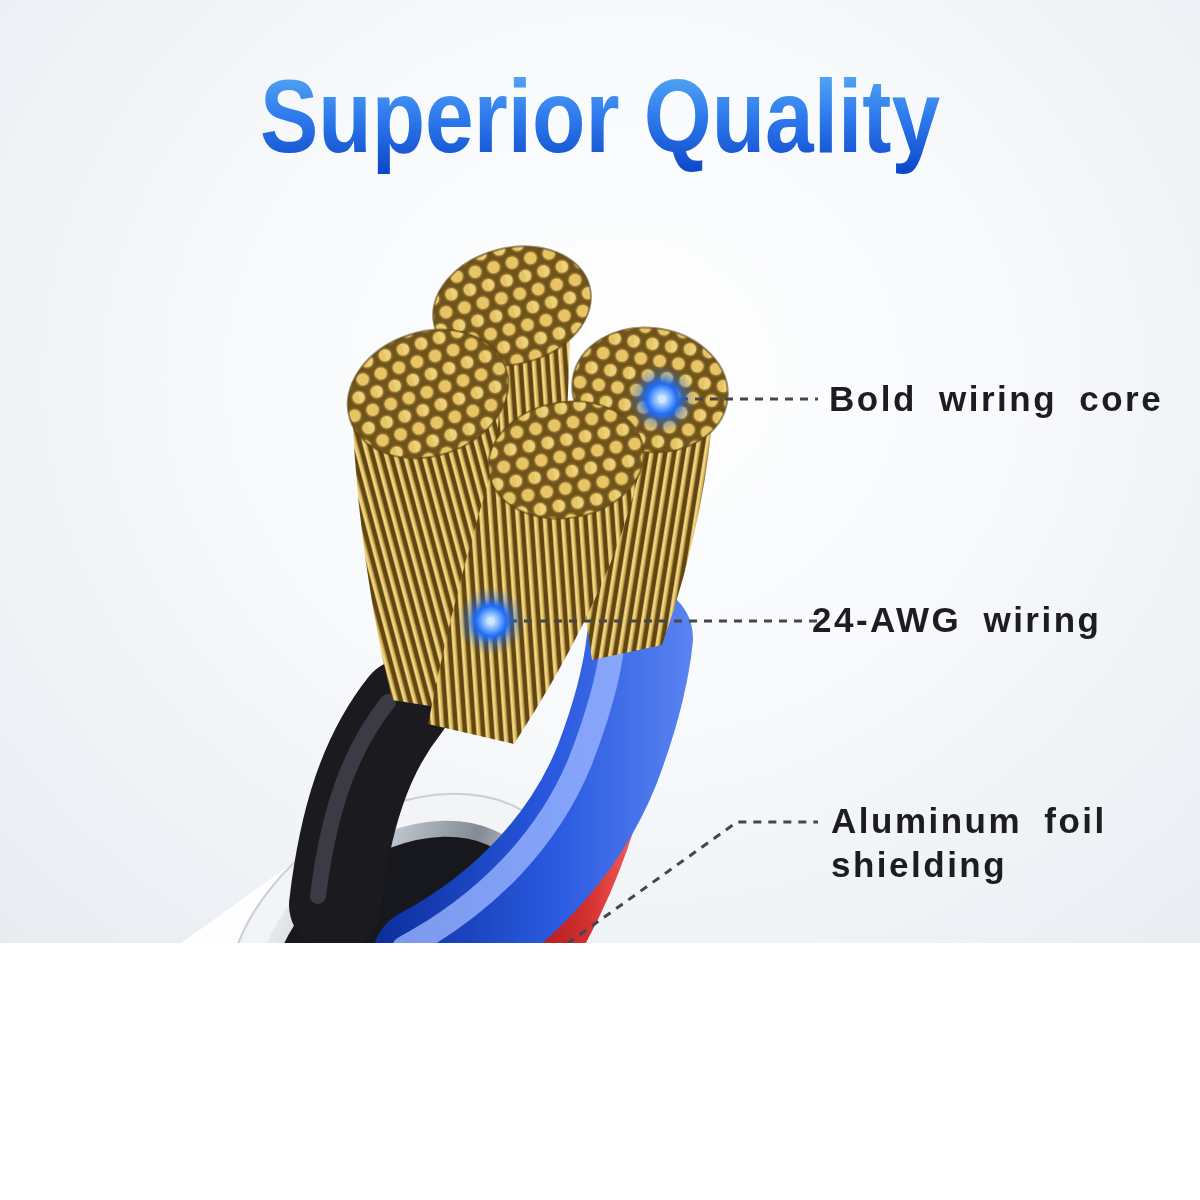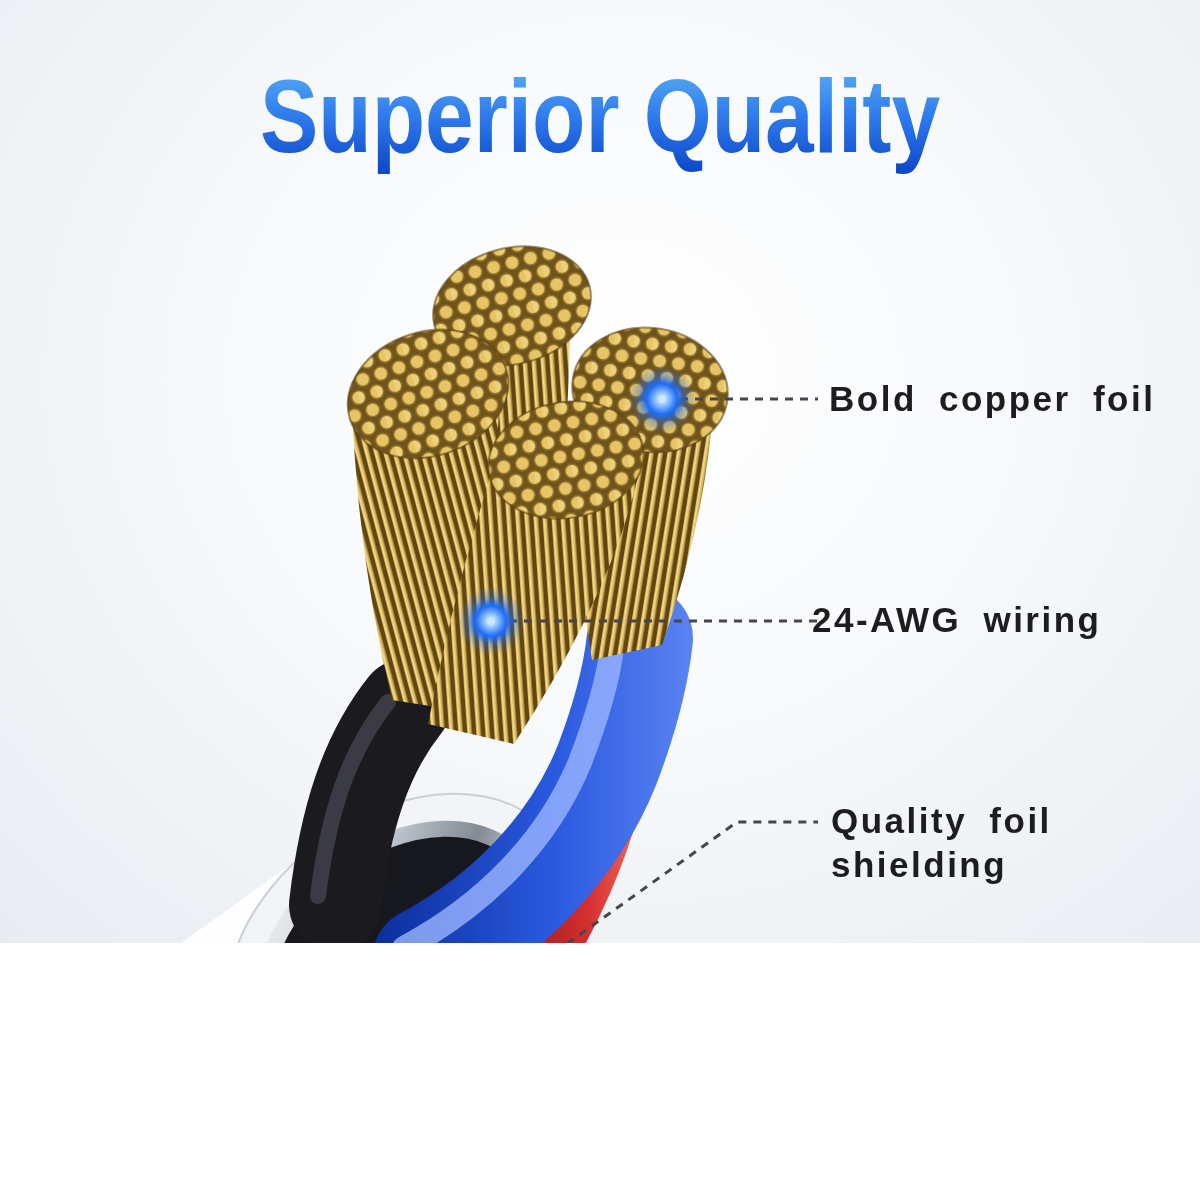--- a/index.html
+++ b/index.html
@@ -156,17 +156,17 @@
       <circle cx="529" cy="970" r="4" fill="#cfe6ff"></circle>
     </g>
 
     <g>
       <path class="dash" d="M 190 1059 H 818"></path>
       <circle cx="171" cy="1059" r="34" fill="url(#glow)"></circle>
       <circle cx="171" cy="1059" r="4" fill="#cfe6ff"></circle>
     </g>
   </svg>
 
-  <div id="lbl-copper" class="callout-label">Bold copper foil</div>
+  <div id="lbl-copper" class="callout-label">Bold wiring core</div>
   <div id="lbl-awg" class="callout-label">24-AWG wiring</div>
-  <div id="lbl-foil" class="callout-label">Quality foil
+  <div id="lbl-foil" class="callout-label">Aluminum foil
 shielding</div>
 </div>
 
 </body></html>

